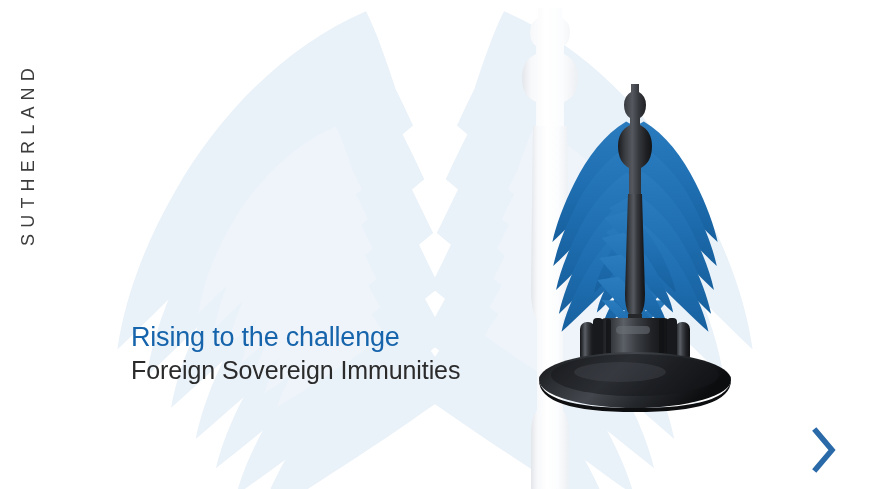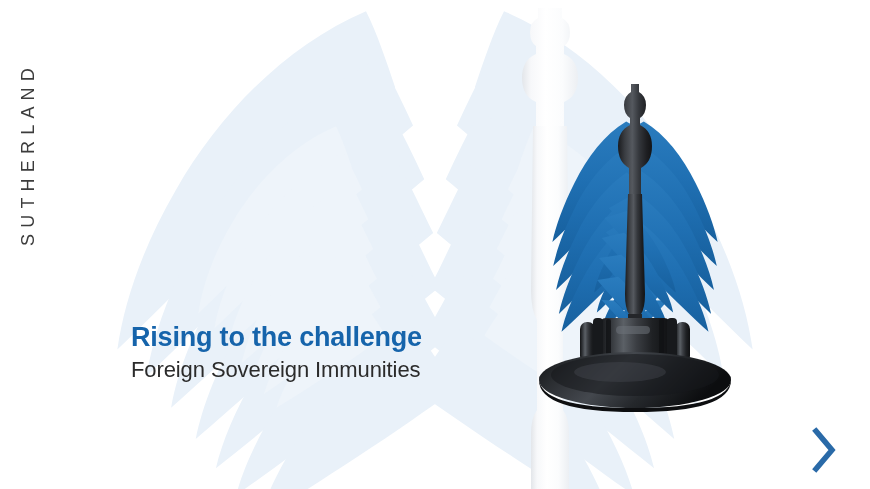--- a/index.html
+++ b/index.html
@@ -96,30 +96,30 @@
   .text-block {
     position: absolute;
     left: 131px;
     top: 322px;
     width: 420px;
   }
   .headline {
     margin: 0;
     font-family: "Liberation Sans", sans-serif;
     font-size: 27px;
-    font-weight: bold;
+    font-weight: normal;
     color: #1664ab;
     line-height: 31px;
     letter-spacing: -0.2px;
   }
   .subhead {
     margin: 0;
     padding-top: 2px;
     font-family: "Liberation Sans", sans-serif;
-    font-size: 22px;
+    font-size: 25px;
     font-weight: 400;
     color: #2b2b2b;
     line-height: 30px;
     letter-spacing: -0.1px;
   }
 
   
   .next-chevron {
     position: absolute;
     left: 798px;

